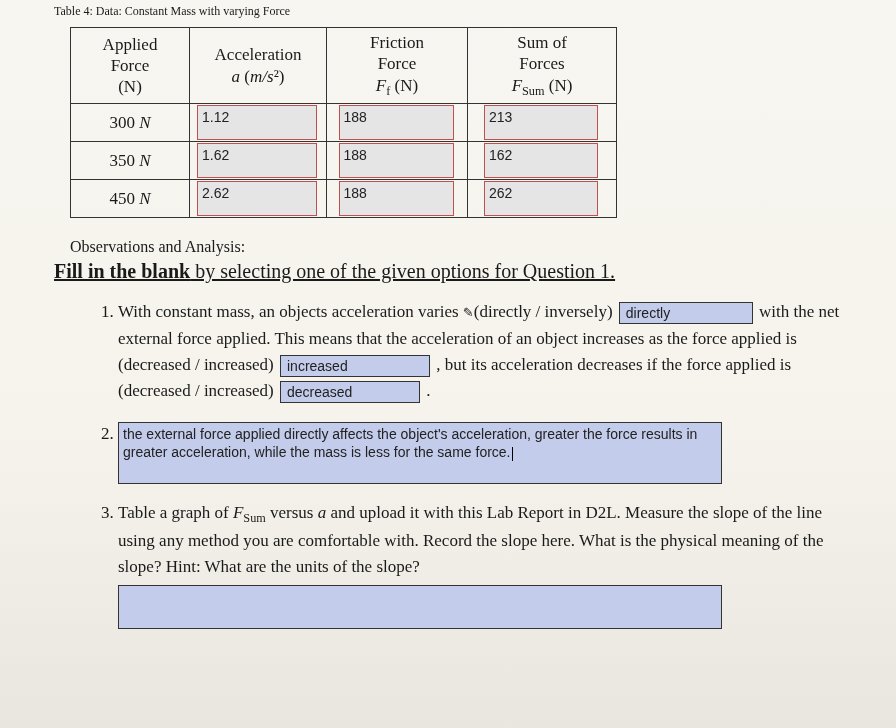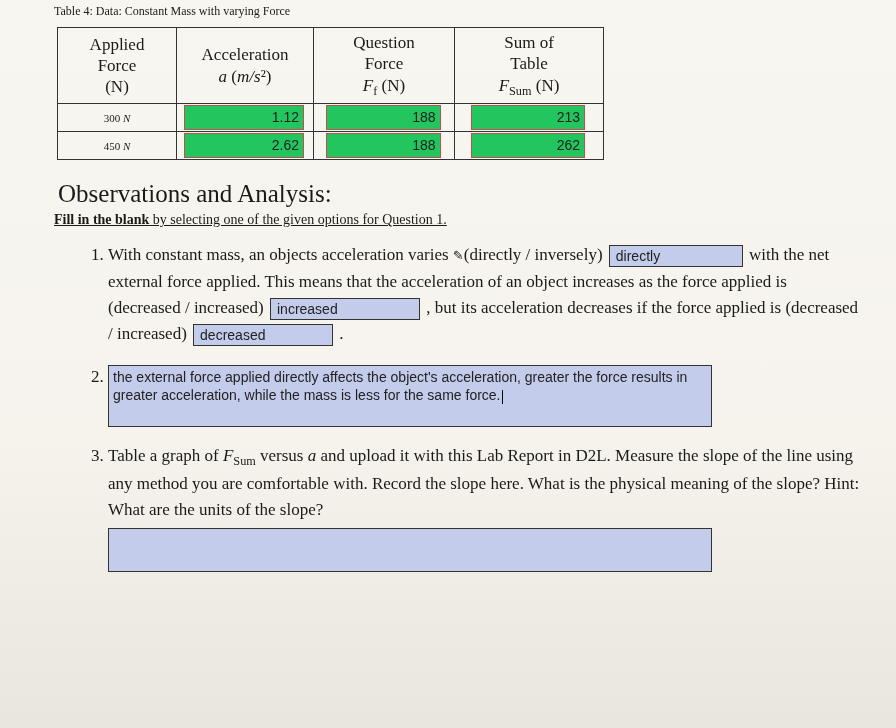--- a/index.html
+++ b/index.html
@@ -16,80 +16,80 @@
   }
   .page {
     padding: 4px 28px 20px 54px;
   }
   .table-caption {
     font-size: 12px;
     margin-bottom: 8px;
   }
   table.data {
     border-collapse: collapse;
-    margin-left: 3px;
+    margin-left: 16px;
     margin-bottom: 20px;
   }
   table.data th, table.data td {
     border: 1px solid #333;
     text-align: center;
     vertical-align: middle;
     font-weight: normal;
     font-family: "Times New Roman", Georgia, serif;
   }
   table.data th {
     padding: 4px 10px;
     font-size: 17px;
     line-height: 1.25;
     height: 64px;
   }
   table.data th .sub { font-style: italic; }
   table.data td.applied {
     width: 106px;
     padding: 4px 6px;
-    font-size: 11px;
+    font-size: 17px;
   }
   table.data td.applied .unit { font-style: italic; }
   .cell-input {
     display: inline-block;
     box-sizing: border-box;
-    height: 25px;
+    height: 35px;
     line-height: 23px;
-    text-align: right;
+    text-align: left;
     padding: 0 4px;
-    background: #22c55e;
+    background: #e5e5e5;
     border: 1px solid #c05050;
     font-family: Arial, Helvetica, sans-serif;
     font-size: 14px;
     color: #222;
   }
   td.inputcell {
     padding: 1px 3px 1px 1px;
   }
   td.inputcell.accel { width: 132px; }
   td.inputcell.fric  { width: 136px; }
   td.inputcell.sum   { width: 144px; }
   .cell-input.accel { width: 120px; }
   .cell-input.fric  { width: 115px; }
   .cell-input.sum   { width: 114px; }
 
   .section-title {
-    font-size: 25px;
-    margin: 6px 0 4px 4px;
+    font-size: 16px;
+    margin: 6px 0 4px 16px;
   }
   .instruction {
-    font-size: 14px;
+    font-size: 20px;
     margin-bottom: 14px;
     text-decoration: underline;
   }
   .instruction b { font-weight: bold; text-decoration: underline; }
 
   ol.qlist {
     padding-left: 48px;
-    margin: 6px;
+    margin: 16px;
   }
   ol.qlist > li {
     margin-bottom: 16px;
     line-height: 1.55;
     font-size: 17px;
   }
   .inline-input {
     display: inline-block;
     vertical-align: middle;
     background: #c4cceb;
@@ -146,39 +146,45 @@
     <thead>
       <tr>
         <th>
           Applied<br>Force<br>(N)
         </th>
         <th>
           <span>Acceleration</span><br>
           <span class="sub">a</span> (<span class="sub">m/s</span>²)
         </th>
         <th>
-          <span>Question</span><br>
+          <span>Friction</span><br>
           <span>Force</span><br>
           <span class="fsub">F<sub>f</sub></span> (N)
         </th>
         <th>
           <span>Sum of</span><br>
-          <span>Table</span><br>
+          <span>Forces</span><br>
           <span class="fsub">F<sub>Sum</sub></span> (N)
         </th>
       </tr>
     </thead>
     <tbody id="tbody">
         <tr>
           <td class="applied">300 <span class="unit">N</span></td>
           <td class="inputcell accel"><span class="cell-input accel">1.12</span></td>
           <td class="inputcell fric"><span class="cell-input fric">188</span></td>
           <td class="inputcell sum"><span class="cell-input sum">213</span></td>
         </tr>
         <tr>
+          <td class="applied">350 <span class="unit">N</span></td>
+          <td class="inputcell accel"><span class="cell-input accel">1.62</span></td>
+          <td class="inputcell fric"><span class="cell-input fric">188</span></td>
+          <td class="inputcell sum"><span class="cell-input sum">162</span></td>
+        </tr>
+        <tr>
           <td class="applied">450 <span class="unit">N</span></td>
           <td class="inputcell accel"><span class="cell-input accel">2.62</span></td>
           <td class="inputcell fric"><span class="cell-input fric">188</span></td>
           <td class="inputcell sum"><span class="cell-input sum">262</span></td>
         </tr>
       </tbody>
   </table>
 
   <div class="section-title">Observations and Analysis:</div>
 

